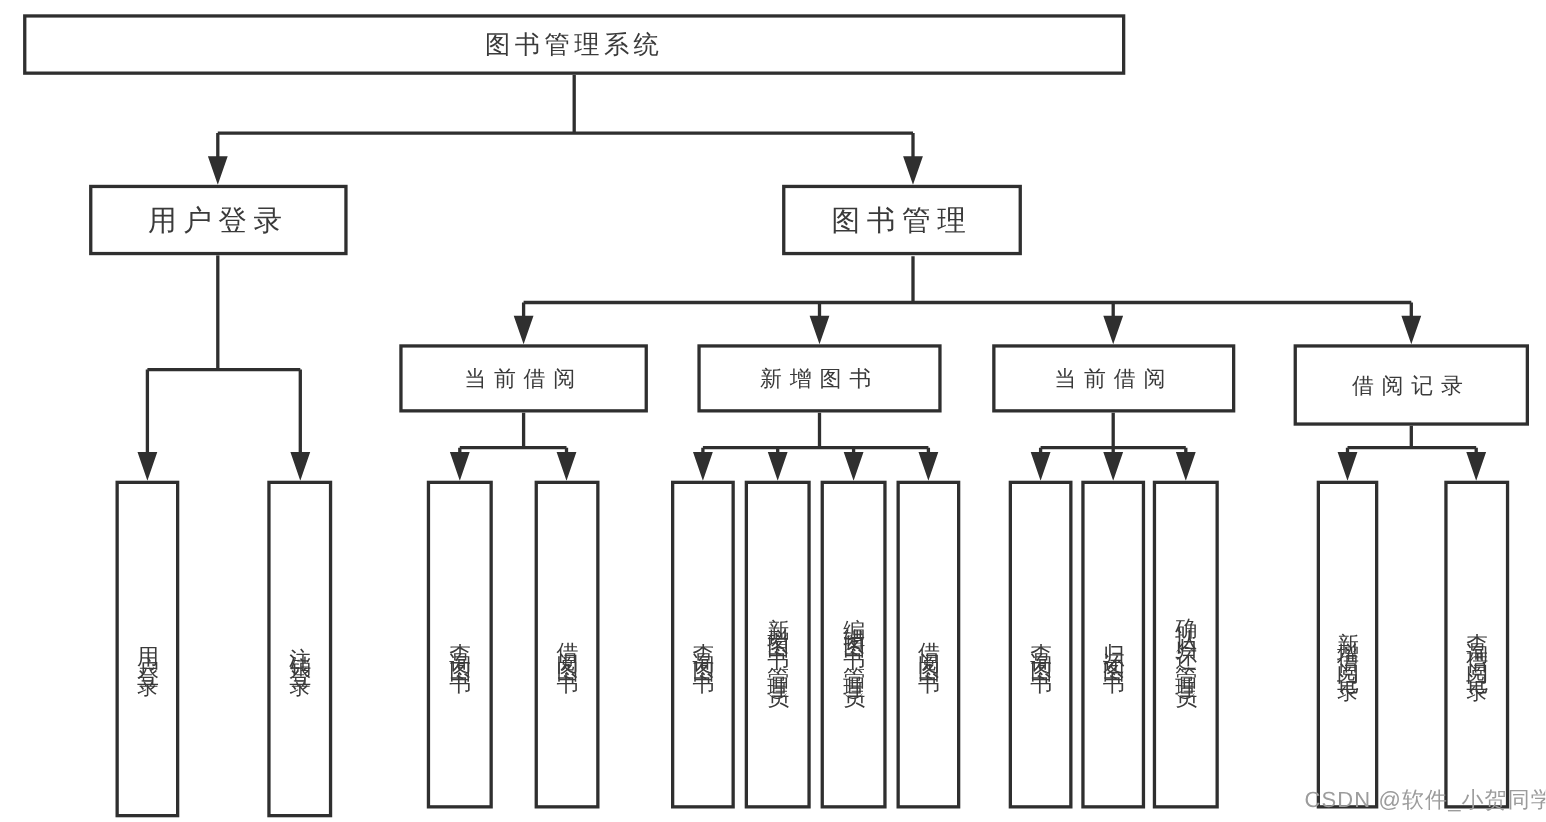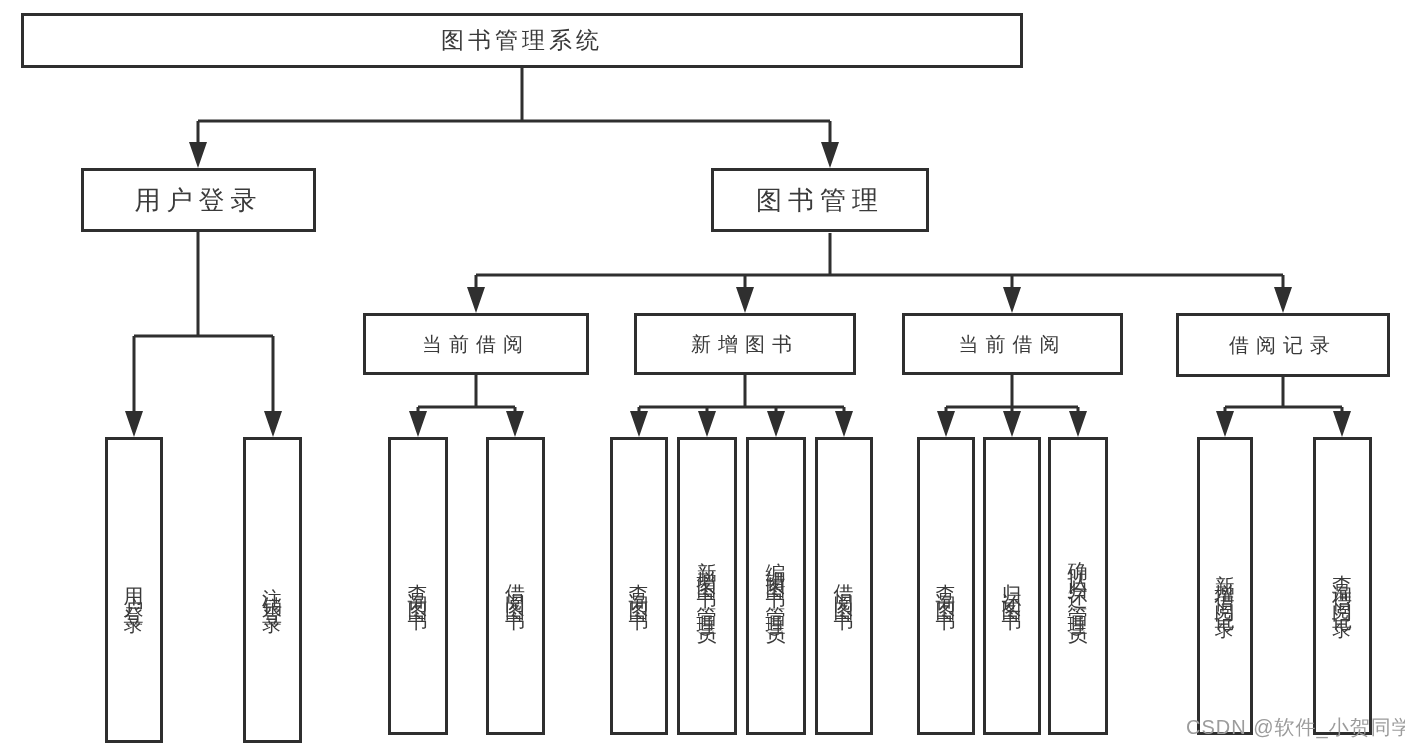--- a/index.html
+++ b/index.html
@@ -94,21 +94,21 @@
 
   <div class="node lvl3" style="left:363px; top:313px; width:226px; height:62px">
     <span>当前借阅</span>
   </div>
   <div class="node lvl3" style="left:634px; top:313px; width:222px; height:62px">
     <span>新增图书</span>
   </div>
   <div class="node lvl3" style="left:902px; top:313px; width:221px; height:62px">
     <span>当前借阅</span>
   </div>
-  <div class="node lvl3" style="left:1176px; top:313px; width:214px; height:64px">
+  <div class="node lvl3" style="left:1176px; top:313px; width:214px; height:74px">
     <span>借阅记录</span>
   </div>
 
   <div class="node leaf" style="left:105px; top:437px; width:58px; height:306px">
     <span class="vtext">用户登录</span>
   </div>
   <div class="node leaf" style="left:243px; top:437px; width:59px; height:306px">
     <span class="vtext">注销登录</span>
   </div>
 

